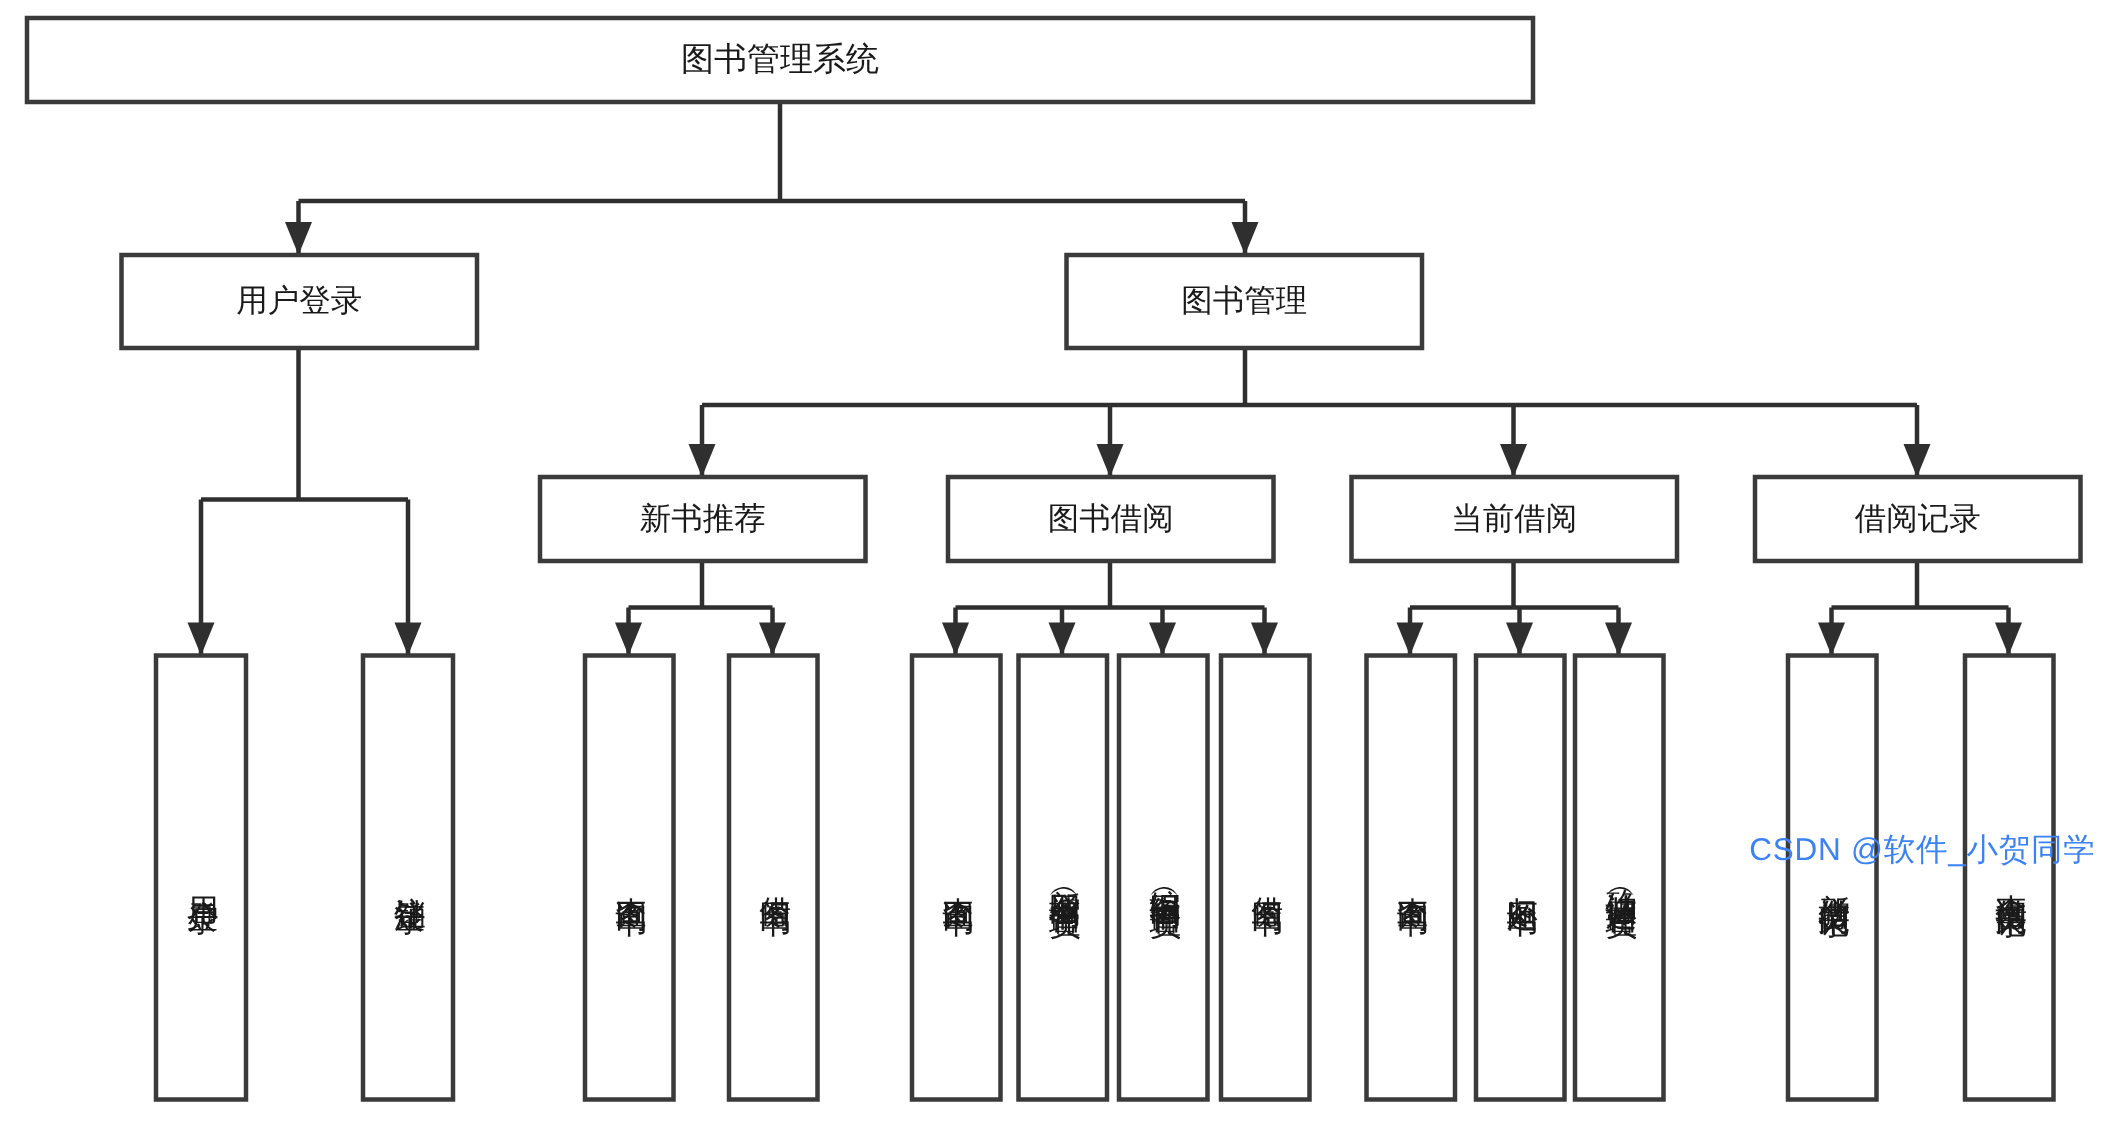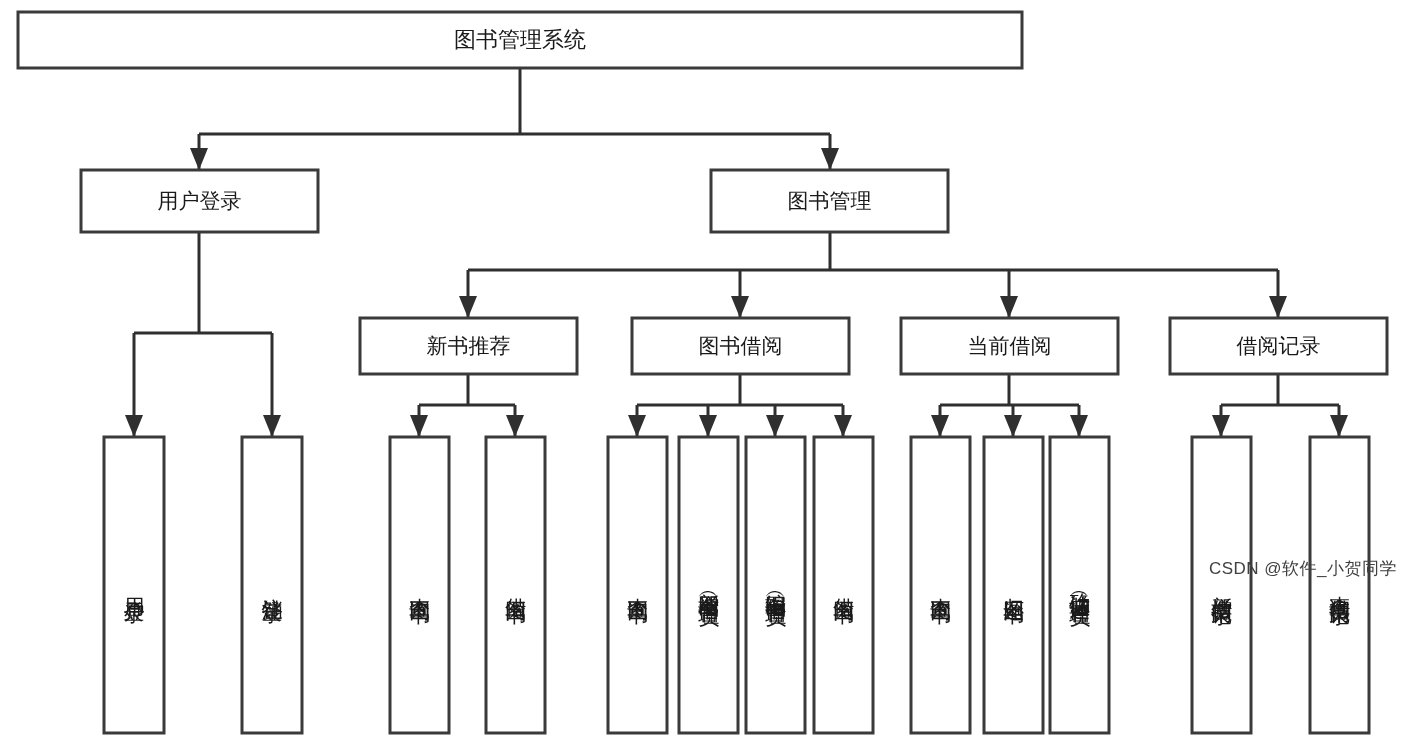--- a/index.html
+++ b/index.html
@@ -71,22 +71,22 @@
     line-height: 1.08;
     letter-spacing: 2px;
     color: #1a1a1a;
     white-space: nowrap;
   }
   .watermark {
     position: absolute;
     right: 8px;
     bottom: 4px;
     font-family: "Liberation Sans", "DejaVu Sans", sans-serif;
-    font-size: 17px;
-    color: #404040;
+    font-size: 21px;
+    color: #3b82f6;
     letter-spacing: 0.5px;
     white-space: nowrap;
   }
 </style>
 </head>
 <body>
 
 <div id="diagram-root">
   <svg class="diagram-canvas" viewBox="0 0 1405 747">
     <g id="connector-layer">

